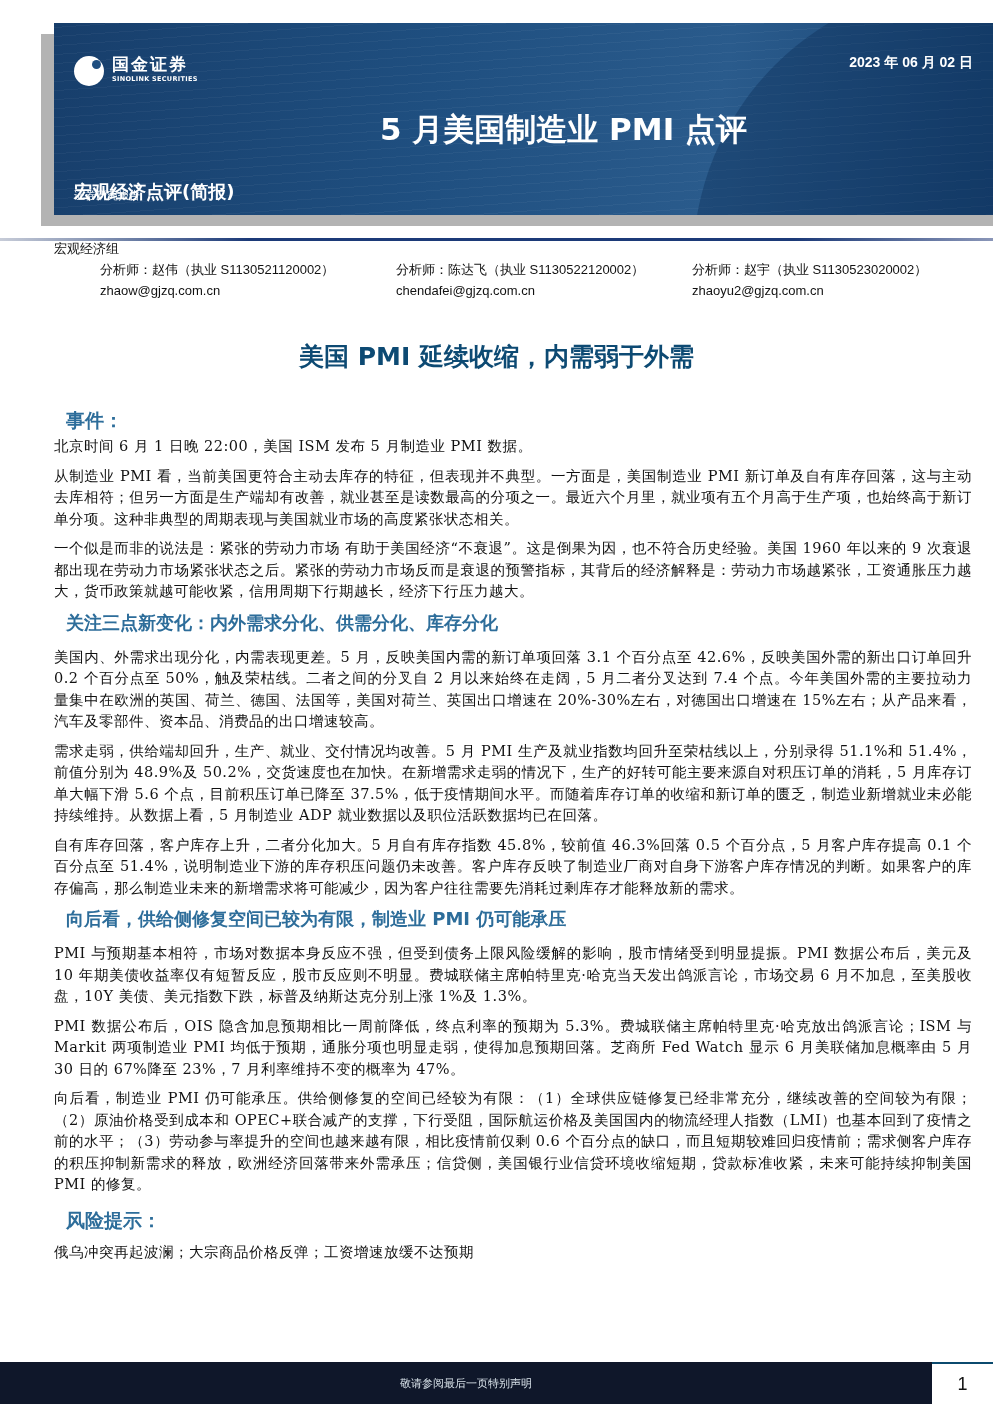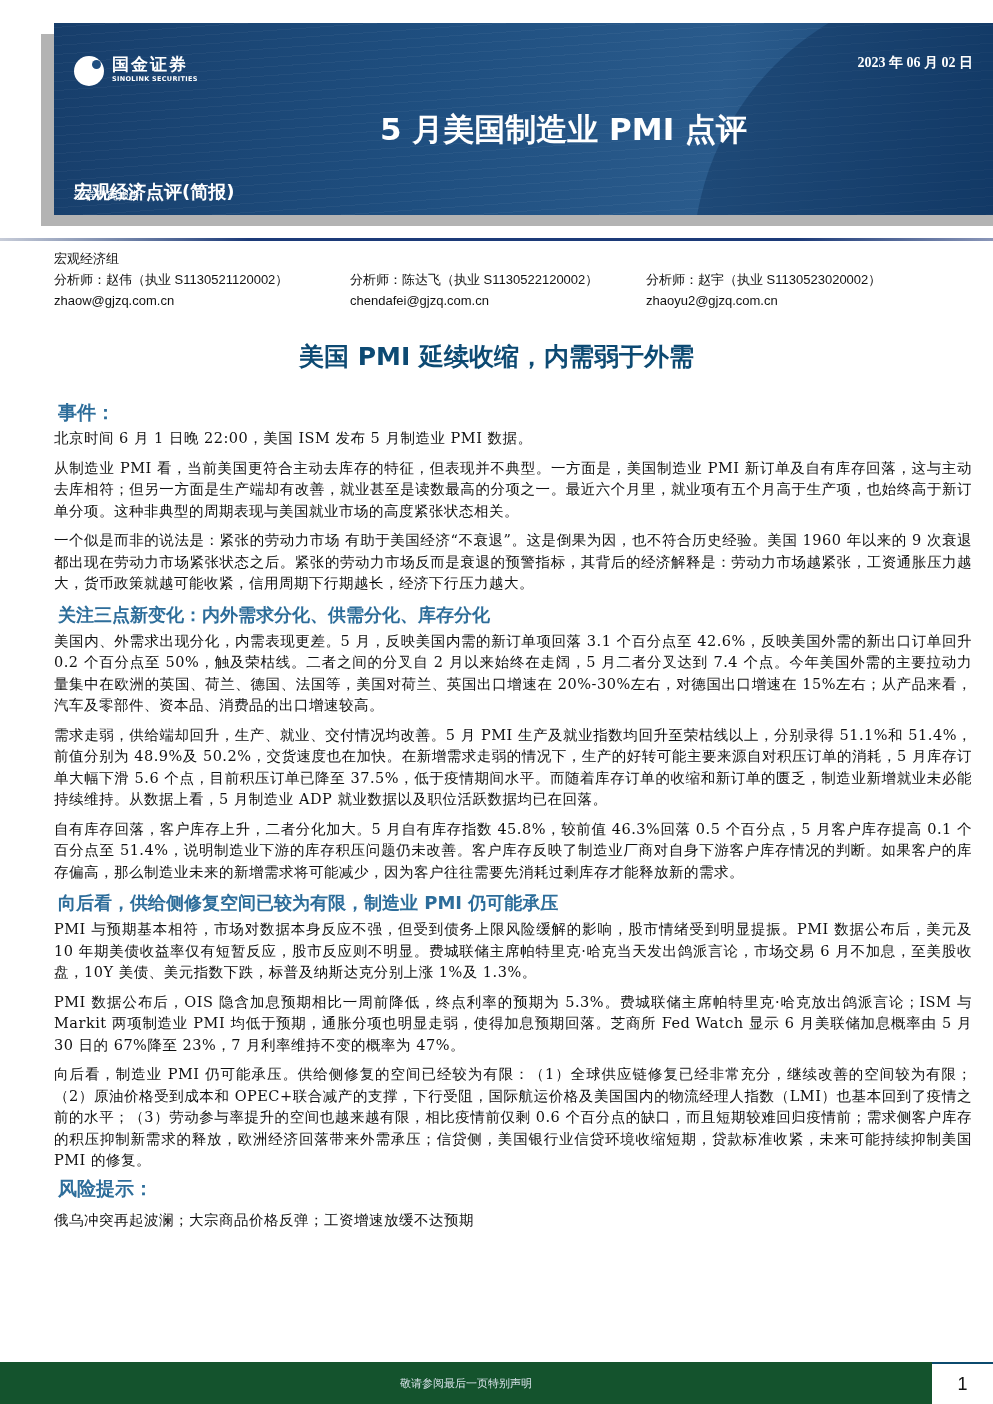--- a/index.html
+++ b/index.html
@@ -12,37 +12,37 @@
   .banner .stripes { position:absolute; inset:0;
             background: repeating-linear-gradient(-4deg, rgba(255,255,255,0.04) 0 1px, transparent 1px 9px); }
   .banner .arc { position:absolute; right:-260px; top:-40px; width:560px; height:560px; border-radius:50%;
             background: rgba(10,40,80,0.35); }
   .logo { position:absolute; left:20px; top:33px; display:flex; gap:8px; color:#fff; }
   .logo-mark { width:30px; height:30px; border-radius:50%; background:#fff; position:relative; }
   .logo-mark::after { content:""; position:absolute; right:3px; top:4px; width:9px; height:9px; border-radius:50%; background:#1f4f80; }
   .logo-text { display:flex; flex-direction:column; line-height:1; }
   .logo-cn { font-family:"DejaVu Sans","Liberation Sans",sans-serif; font-weight:bold; font-size:17px; letter-spacing:2px; }
   .logo-en { font-family:"DejaVu Sans","Liberation Sans",sans-serif; font-weight:bold; font-size:6.5px; letter-spacing:0.3px; margin-top:3px; }
-  .date { position:absolute; right:20px; top:31px; color:#fff; font-family:Liberation Serif, serif; font-weight:bold; font-size:14px;text-align:center; }
+  .date { position:absolute; right:20px; top:31px; color:#fff; font-family:Liberation Sans, sans-serif; font-weight:bold; font-size:14px;text-align:center; }
   .title { position:absolute; left:0; right:0; top:86px; text-align:center; color:#fff;
            font-family:"DejaVu Sans","Liberation Sans",sans-serif; font-weight:bold; font-size:31px; padding-left:80px; }
   .subtitle { position:absolute; left:20px; top:135px; color:#fff; font-family:"DejaVu Sans","Liberation Sans",sans-serif; font-weight:bold; font-size:18px;margin-top:22px; }
   .subtitle2 { position:absolute; left:20px; top:165px; color:#fff; font-family:"DejaVu Sans","Liberation Sans",sans-serif; font-size:11px; }
   .divider { position:absolute; left:0; top:238px; width:993px; height:3px;
              background: linear-gradient(90deg,#c7ccd8 0%,#1c3a78 25%,#1c3a78 80%,#8a96b8 100%); }
-  .authors { position:absolute; left:54px; top:248px; width:900px;
+  .authors { position:absolute; left:54px; top:238px; width:900px;
              font-family:"Liberation Sans","DejaVu Sans",sans-serif; font-size:13px; line-height:21px; color:#111; }
-  .authors .grid { display:grid; grid-template-columns:296px 296px 300px; }
+  .authors .grid { display:grid; grid-template-columns:296px 296px 300px;margin-left:46px; }
   .headline { position:absolute; left:0; right:0; top:340px; text-align:center;
               font-family:"DejaVu Sans","Liberation Sans",sans-serif; font-weight:bold; font-size:25px; color:#0d4a73; }
   .content { position:absolute; left:54px; top:396px; width:918px; }
-  .h-sec { font-family:"DejaVu Sans","Liberation Sans",sans-serif; font-weight:bold; color:#2d6d9a; font-size:18px; line-height:24px; margin:4px; }
+  .h-sec { font-family:"DejaVu Sans","Liberation Sans",sans-serif; font-weight:bold; color:#2d6d9a; font-size:18px; line-height:24px; margin:12px; }
   .p { font-size:14.5px; line-height:21.5px; margin:0; text-align:justify; letter-spacing:0.5px; }
   .gap { margin-top:8px; }
-  .footer { position:absolute; left:0; top:1362px; width:932px; height:42px; background:#14532d;
+  .footer { position:absolute; left:0; top:1362px; width:932px; height:42px; background:#0f172a;
             color:#d9e3ea; font-size:11px; display:flex; align-items:center; justify-content:center;font-family:Liberation Serif, serif; }
   .page-box { position:absolute; left:932px; top:1362px; width:61px; height:42px; background:#fff;
               border-top:2px solid #0b4a6e; box-sizing:border-box;
               font-family:"Liberation Sans","DejaVu Sans",sans-serif; font-size:18px; color:#111;
               display:flex; align-items:center; justify-content:center; }
 </style>
 </head>
 <body>
 
 <div class="shadow"></div>

